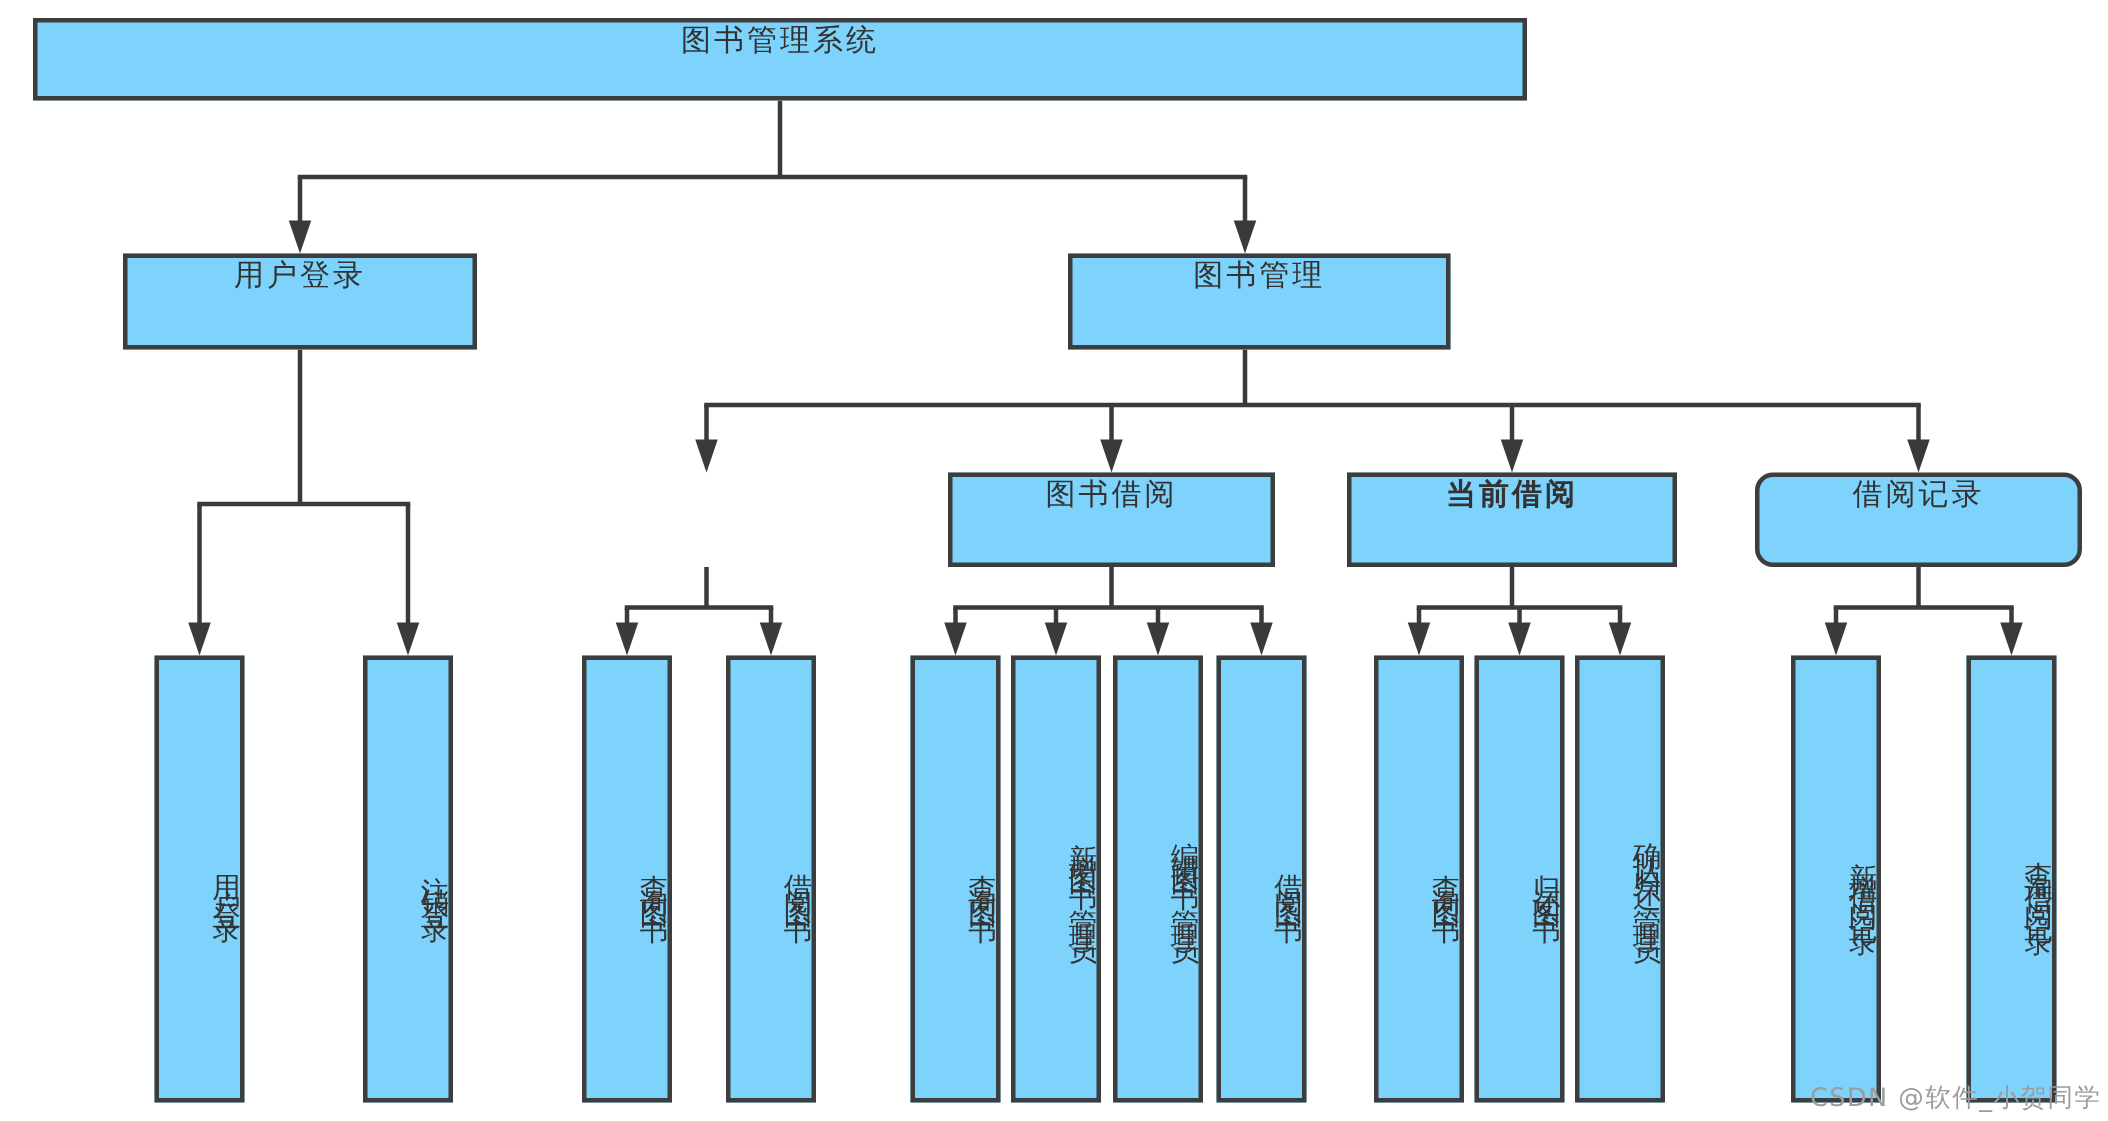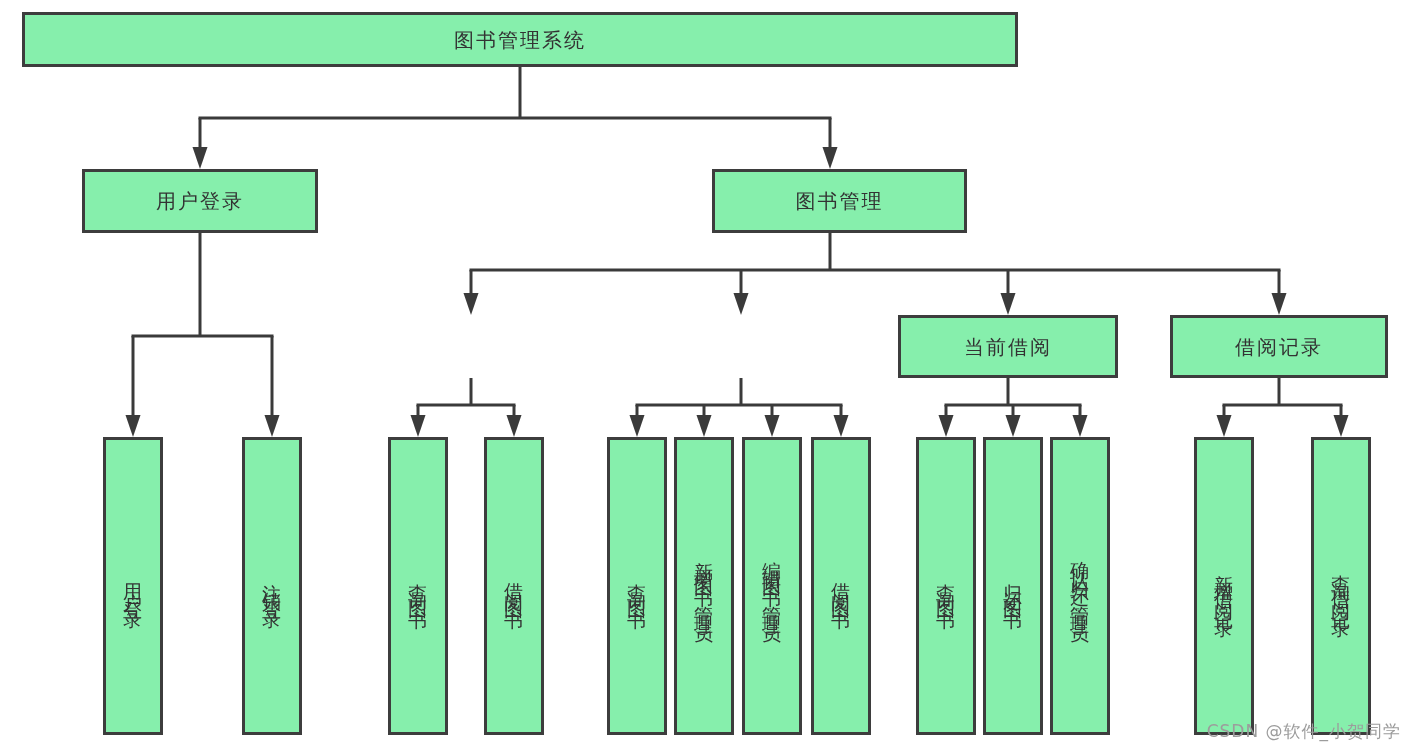--- a/index.html
+++ b/index.html
@@ -19,24 +19,24 @@
     position: absolute;
     left: 0;
     top: 0;
     width: 1405px;
     height: 747px;
   }
   .node {
     position: absolute;
     box-sizing: border-box;
     border: 3px solid #3d3d3d;
-    background: #86efac;
+    background: #7dd3fc;
     color: #333333;
     display: flex;
-    align-items: center;
+    align-items: flex-start;
     justify-content: center;
     text-align: center;
   }
   .h-node {
     font-size: 20px;
     letter-spacing: 2px;
     line-height: 1.1;
     white-space: nowrap;
   }
   .v-node {
@@ -121,24 +121,27 @@
     <span>图书管理系统</span>
   </div>
 
   <div class="node h-node" style="left:82px; top:169px; width:236px; height:64px;">
     <span>用户登录</span>
   </div>
   <div class="node h-node" style="left:712px; top:169px; width:255px; height:64px;">
     <span>图书管理</span>
   </div>
 
-  <div class="node h-node" style="left:898px; top:315px; width:220px; height:63px;">
+  <div class="node h-node" style="left:632px; top:315px; width:218px; height:63px;">
+    <span>图书借阅</span>
+  </div>
+  <div class="node h-node" style="left:898px; top:315px; width:220px; height:63px;font-weight:bold;">
     <span>当前借阅</span>
   </div>
-  <div class="node h-node" style="left:1170px; top:315px; width:218px; height:63px;">
+  <div class="node h-node" style="left:1170px; top:315px; width:218px; height:63px;border-radius:12px;">
     <span>借阅记录</span>
   </div>
 
   <div class="node v-node" style="left:103px; top:437px; width:60px; height:298px;">
     <span>用户登录</span>
   </div>
   <div class="node v-node" style="left:242px; top:437px; width:60px; height:298px;">
     <span>注销登录</span>
   </div>
 

